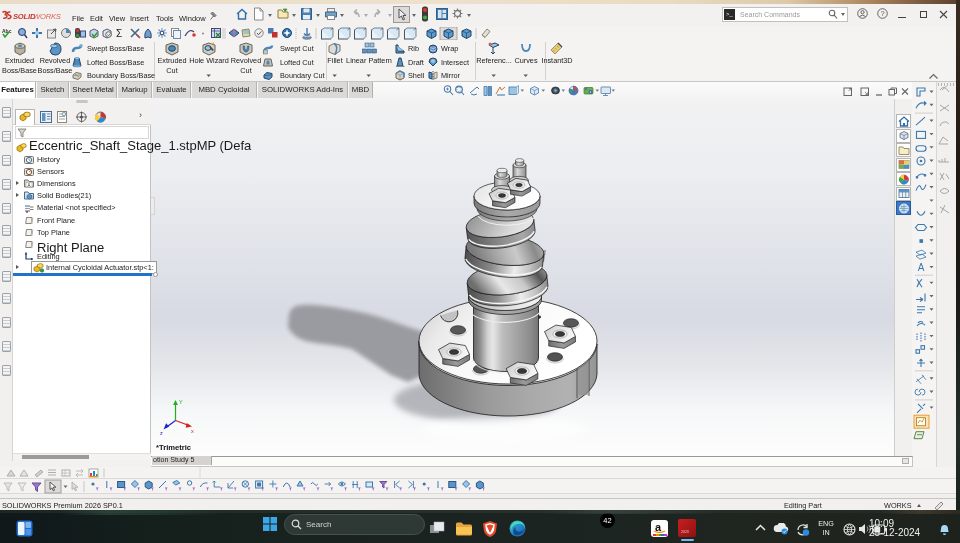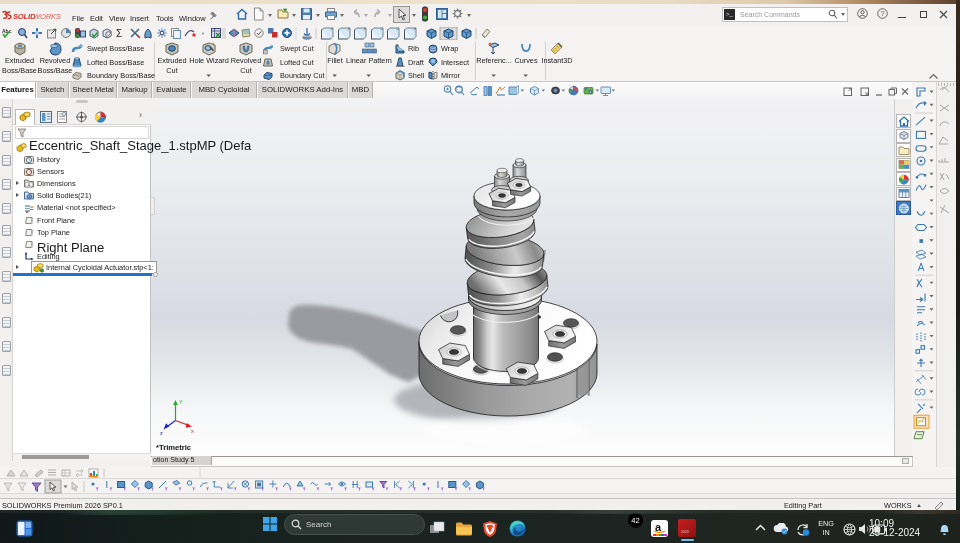--- a/index.html
+++ b/index.html
@@ -1160,21 +1160,21 @@
         <stop offset="0" stop-color="#35c2b0"></stop>
         <stop offset="0.5" stop-color="#2389cc"></stop>
         <stop offset="1" stop-color="#1a56a8"></stop>
       </linearGradient>
     </defs>
     <circle cx="8.5" cy="8.5" r="8" fill="url(#edg1)"></circle>
     <path d="M2.5,11.5 Q1.5,5.5 8,4 Q14.5,2.8 15.8,8.2 Q16,4 12,2 Q6,-0.5 2.8,4.5 Q1,7.5 2.5,11.5 Z" fill="#4fe0c0" opacity="0.9"></path>
     <path d="M5,14.5 Q10,16.5 13.5,12.5 Q15.8,9.8 15.8,8.2 Q13,12.5 9,11.5 Q5.5,10.5 6.5,7 L5,8 Q3.5,12 5,14.5 Z" fill="#123f7e" opacity="0.85"></path>
   </svg>
 
-<div class="abs" style="left:628px;top:513px;width:15px;height:15px;border-radius:50%;background:#000000;color:#fff;font-size:7.5px;text-align:center;line-height:15px">42</div>
+<div class="abs" style="left:600px;top:513px;width:15px;height:15px;border-radius:50%;background:#000000;color:#fff;font-size:7.5px;text-align:center;line-height:15px">42</div>
 
 <div class="abs" style="left:651px;top:520px;width:17px;height:17px;border-radius:3px;background:#fff"></div>
 <div class="abs" style="left:655px;top:521px;font-size:11px;color:#111;font-weight:bold">a</div>
 <svg class="abs" style="left:653px;top:530px" width="13" height="4" viewBox="0 0 13 4">
     <path d="M1,1 Q6.5,4 12,1" fill="none" stroke="#f79400" stroke-width="1.4"></path>
   </svg>
 <div class="abs" style="left:652.5px;top:533.5px;width:14px;height:2.5px;background:linear-gradient(90deg,#e33 0 20%,#f80 20% 40%,#3a3 40% 60%,#36c 60% 80%,#c3c 80%)"></div>
 
 <div class="abs" style="left:678px;top:519px;width:18px;height:18px;border-radius:2px;background:linear-gradient(135deg,#c81e1e,#8e1212);"></div>
 <div class="abs" style="left:680px;top:547px;font-size:10px;color:#fff;font-weight:normal;font-style:italic">SW</div>

